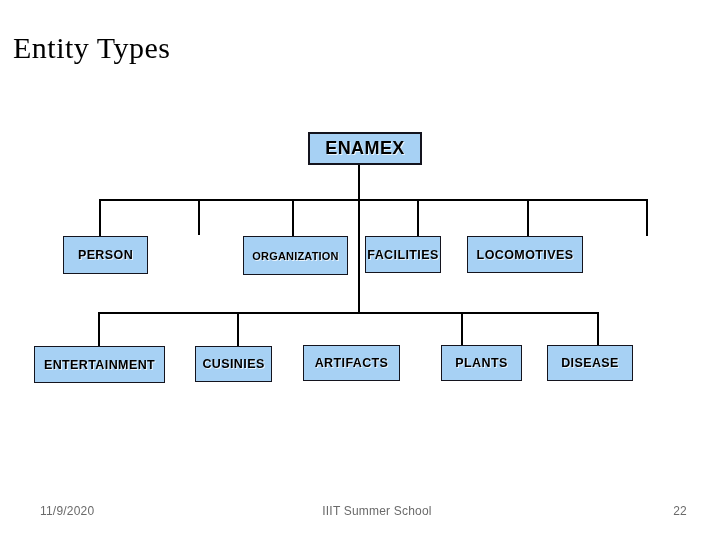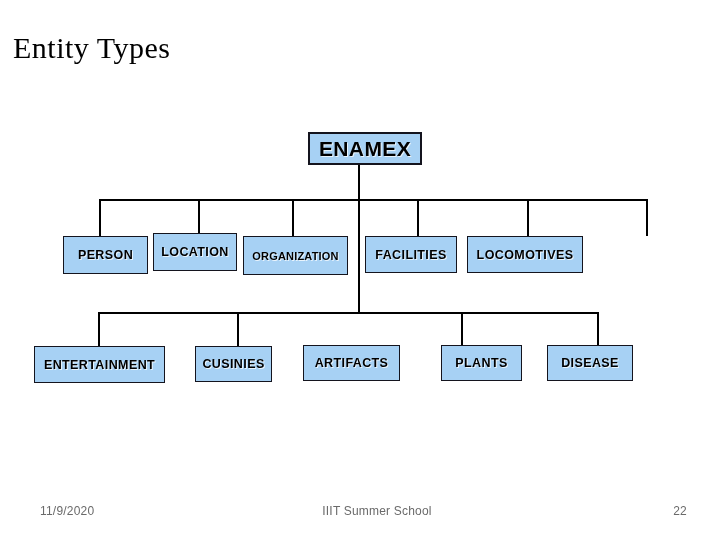--- a/index.html
+++ b/index.html
@@ -36,21 +36,21 @@
     border:1.5px solid var(--node_border);
     box-sizing:border-box;
     display:flex;align-items:center;justify-content:center;
     font-weight:bold;
     font-size:12.5px;
     color:#000;
     letter-spacing:0.4px;
     text-shadow:1px 1px 0 rgba(255,255,255,0.75);
     white-space:nowrap;
   }
-  .node.root{font-size:21px;border-width:2px;}
+  .node.root{font-size:18px;border-width:2px;}
   .node.xs{font-size:11px;letter-spacing:0.2px;}
 
   .footer-item{
     position:absolute;top:504px;
     font-size:12px;color:var(--footer_text);
     letter-spacing:0.2px;
   }
   .footer-date{left:40px;}
   .footer-center{left:0;right:0;text-align:center;padding-left:6px;margin-left:28px;}
   .footer-page{right:33px;margin-left:48px;}
@@ -74,23 +74,22 @@
 
   <div class="line" style="left:98px;top:312px;width:501px;height:2px;"></div>
   <div class="line" style="left:98px;top:312px;width:2px;height:35px;"></div>
   <div class="line" style="left:237px;top:312px;width:2px;height:35px;"></div>
   <div class="line" style="left:461px;top:312px;width:2px;height:34px;"></div>
   <div class="line" style="left:597px;top:312px;width:2px;height:34px;"></div>
 
   <div class="node root" style="left:308px;top:132px;width:114px;height:33px;">ENAMEX</div>
 
   <div class="node" style="left:63px;top:236px;width:85px;height:38px;">PERSON</div>
-  <div class="node" style="left:153px;top:233px;width:84px;height:38px;">LOCATION</div>
   <div class="node xs" style="left:243px;top:236px;width:105px;height:39px;">ORGANIZATION</div>
-  <div class="node" style="left:365px;top:236px;width:92px;height:37px;">FACILITIES</div>
+  <div class="node" style="left:365px;top:236px;width:76px;height:37px;">FACILITIES</div>
   <div class="node" style="left:467px;top:236px;width:116px;height:37px;">LOCOMOTIVES</div>
 
   <div class="node" style="left:34px;top:346px;width:131px;height:37px;">ENTERTAINMENT</div>
   <div class="node" style="left:195px;top:346px;width:77px;height:36px;">CUSINIES</div>
   <div class="node" style="left:303px;top:345px;width:97px;height:36px;">ARTIFACTS</div>
   <div class="node" style="left:418px;top:345px;width:81px;height:36px;margin-left:23px;">PLANTS</div>
   <div class="node" style="left:547px;top:345px;width:86px;height:36px;">DISEASE</div>
 
   <div class="footer-item footer-date">11/9/2020</div>
   <div class="footer-item footer-center">IIIT Summer School</div>

